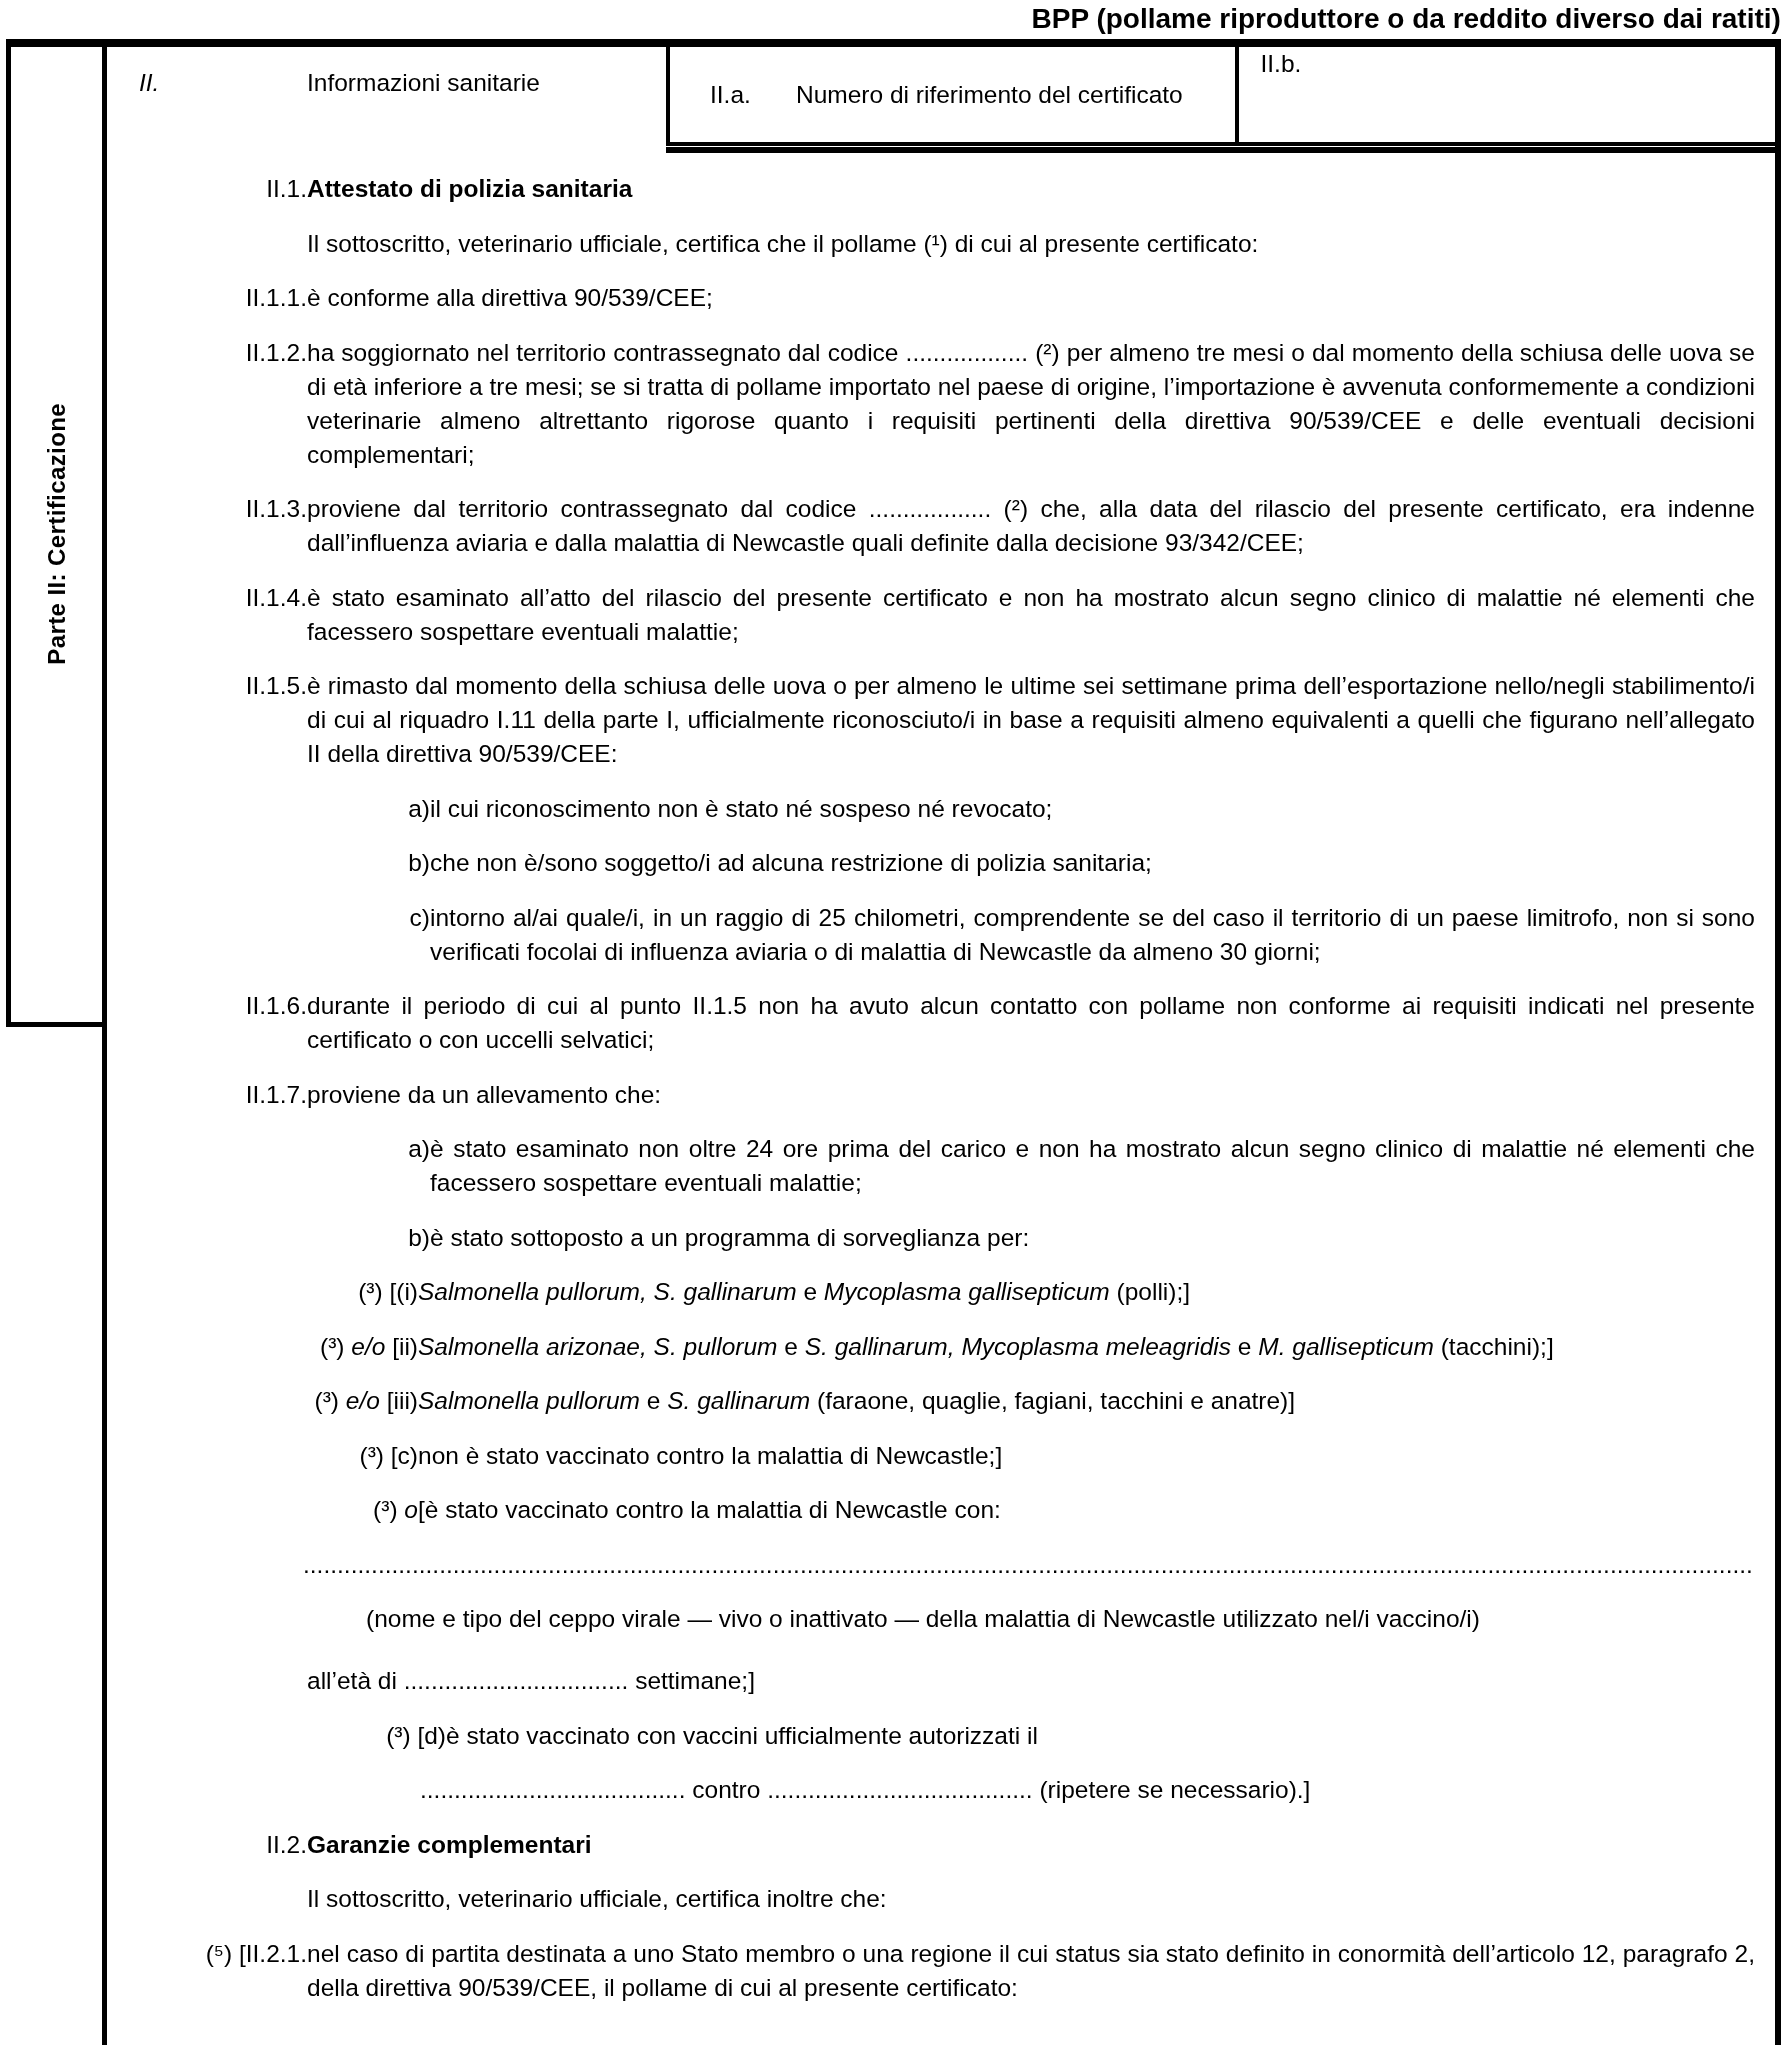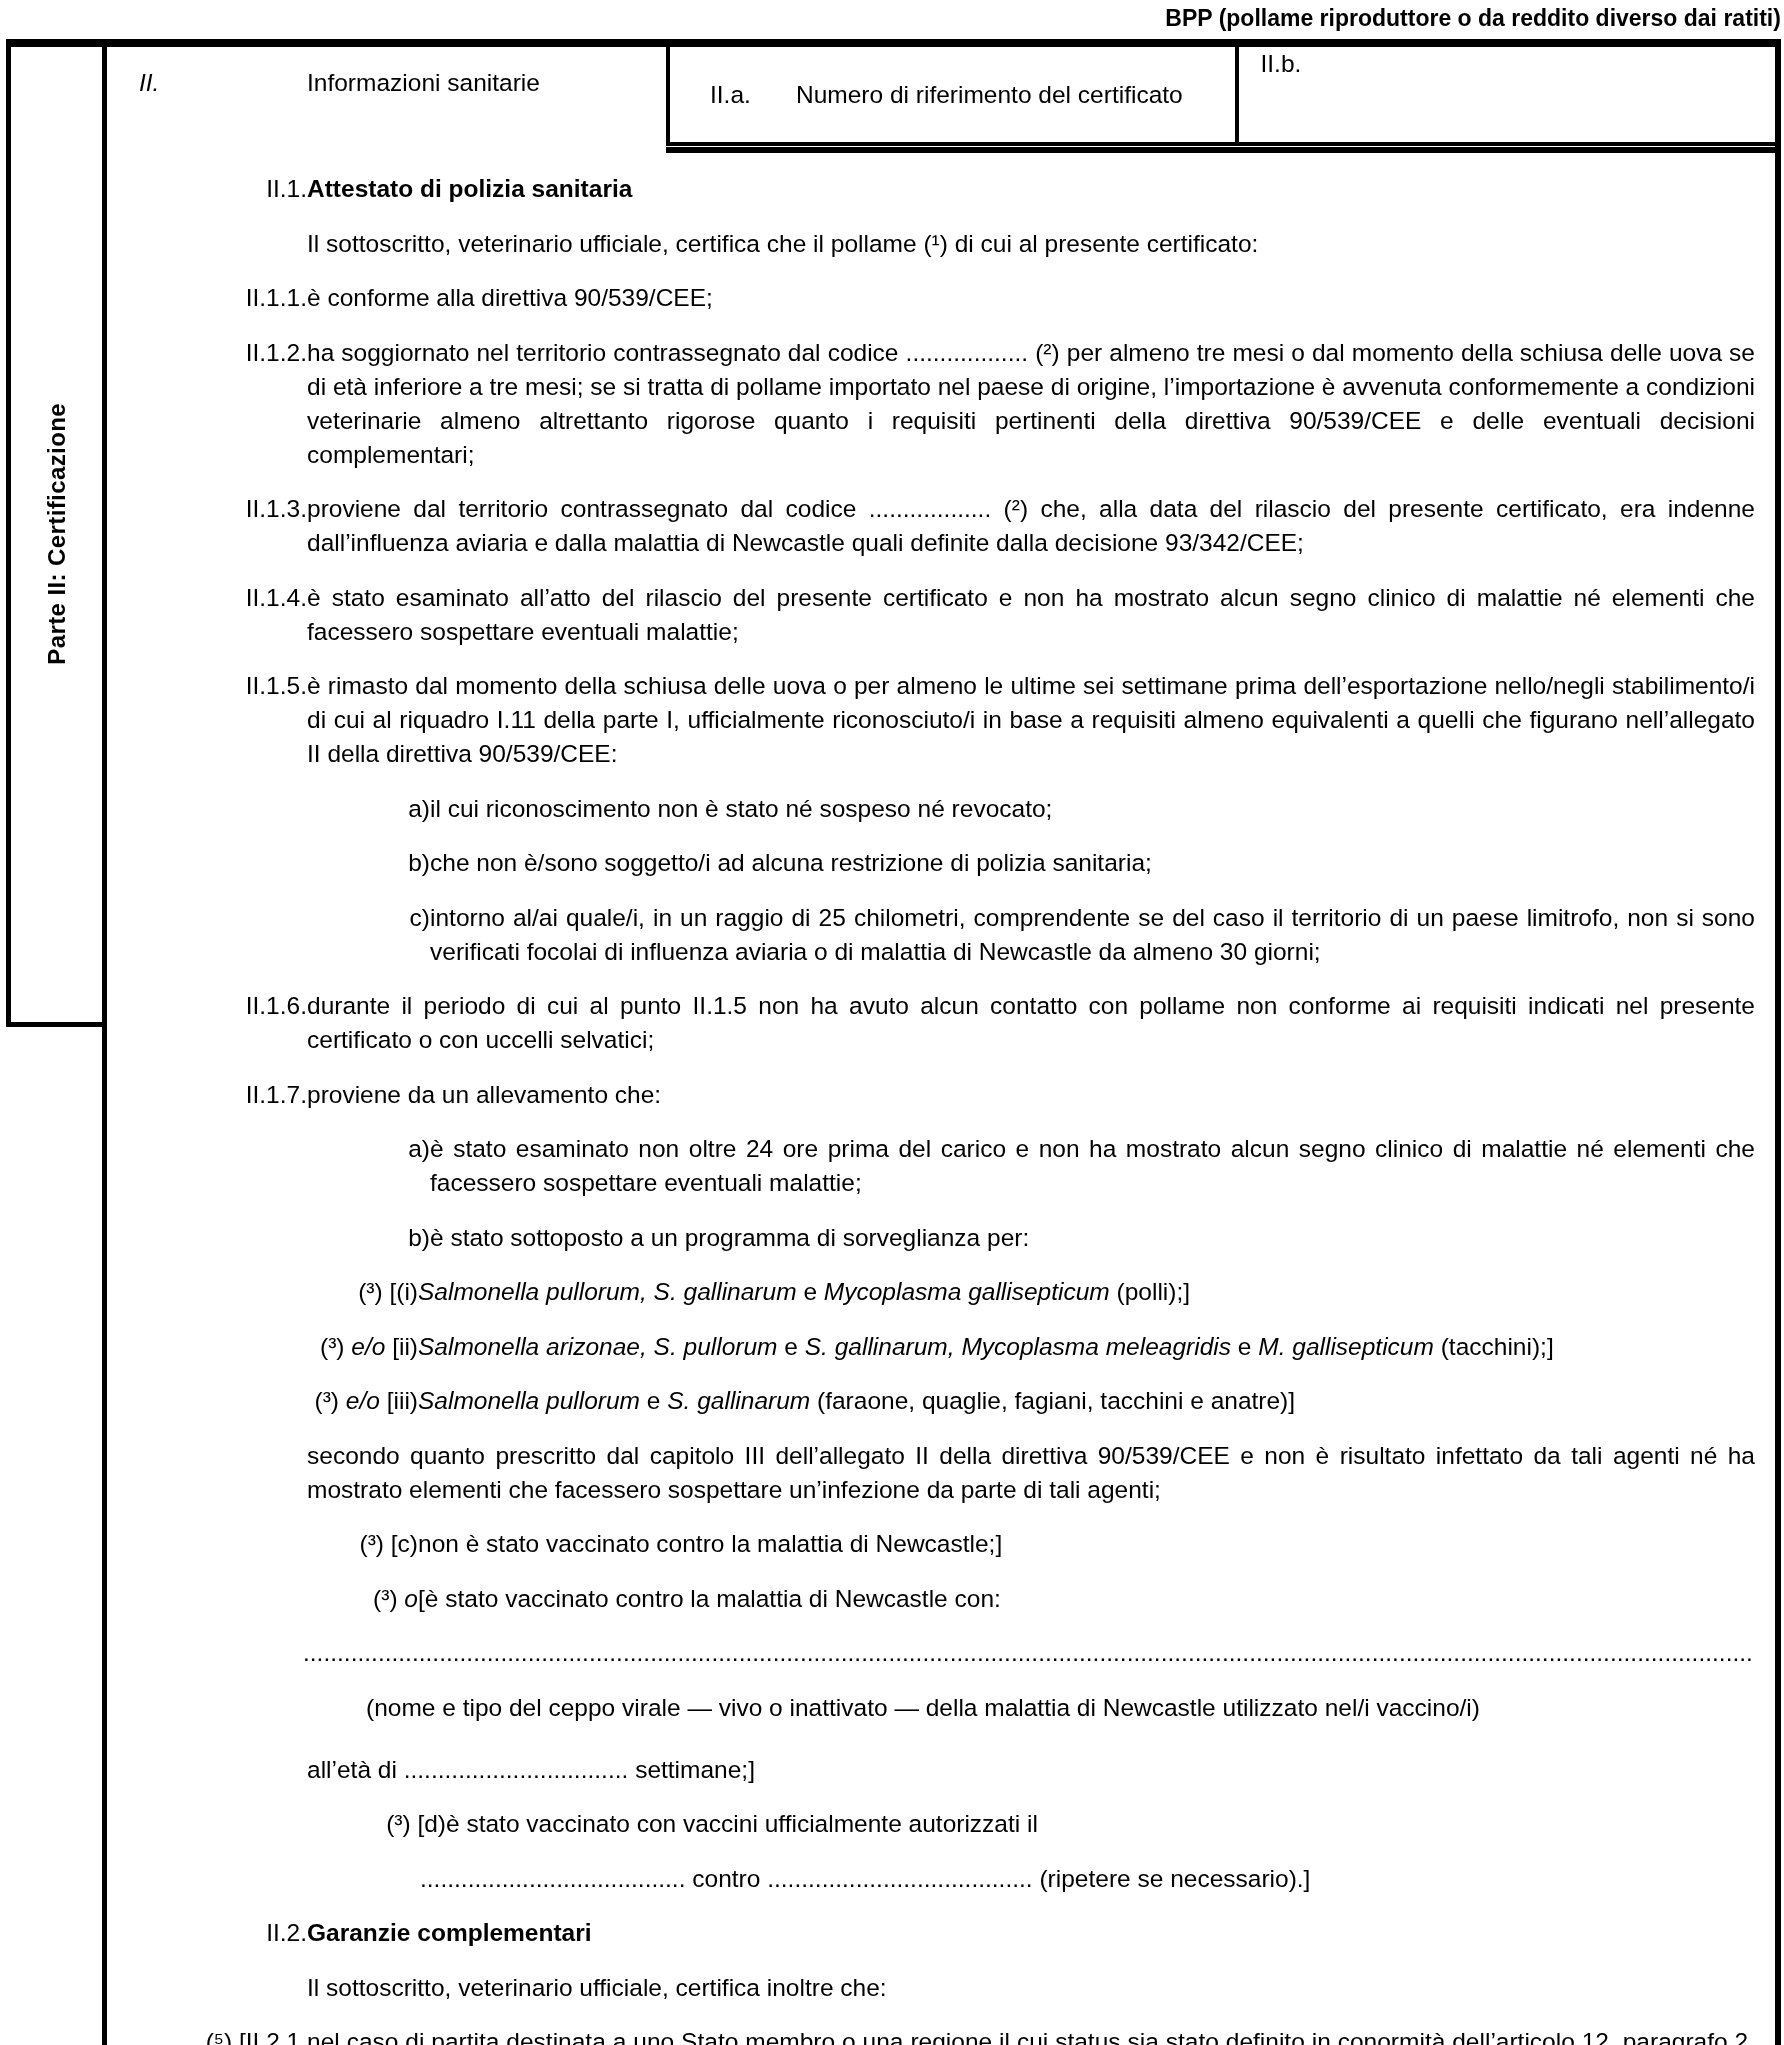--- a/index.html
+++ b/index.html
@@ -1,20 +1,20 @@
 <!DOCTYPE html>
 <html style="font-size:6.5px"><head>
 <meta charset="utf-8">
 <style>
   html,body { margin:0; padding:0; background:#888; }
   .page {
     position:relative; width:1785px; height:2539px; background:#ffffff; color:#000;
     font-family:"Liberation Sans", sans-serif; font-size:24.5px; line-height:34px; overflow:hidden;
   }
-  .doc-title { position:absolute; top:0px; right:4.1px; font-weight:bold; font-size:23px; line-height:37px; }
+  .doc-title { position:absolute; top:0px; right:4.1px; font-weight:bold; font-size:28px; line-height:37px; }
 
   
   .frame-top    { position:absolute; left:6.1px;   top:39px;   width:1774px; height:8.2px; background:#000; }
   .frame-sbleft { position:absolute; left:6.1px;   top:39px;   width:5.3px;  height:988px; background:#000; }
   .frame-sbbot  { position:absolute; left:6.1px;   top:1022px; width:101px; height:5.3px; background:#000; }
   .frame-div    { position:absolute; left:102px;  top:39px;   width:4.9px;  height:2495px; background:#000; }
   .frame-right  { position:absolute; left:1775px; top:39px;   width:5.7px;  height:2495px; background:#000; }
 
   .sidebar { position:absolute; left:11.5px; top:47px; width:91px; height:974px;
              display:flex; align-items:center; justify-content:center; }
@@ -156,21 +156,20 @@
     <div class="row l3">
       <div class="num"><span>(³) </span><span class="it">e/o</span><span> [ii)</span></div>
       <div><span class="it">Salmonella arizonae, S. pullorum</span><span> e </span><span class="it">S. gallinarum, Mycoplasma meleagridis</span><span> e </span><span class="it">M. gallisepticum</span><span> (tacchini);]</span></div>
     </div>
 
     <div class="row l3">
       <div class="num"><span>(³) </span><span class="it">e/o</span><span> [iii)</span></div>
       <div><span class="it">Salmonella pullorum</span><span> e </span><span class="it">S. gallinarum</span><span> (faraone, quaglie, fagiani, tacchini e anatre)]</span></div>
     </div>
 
-    <div class="para">secondo quanto prescritto dal capitolo III dell’allegato II della direttiva 90/539/CEE e non è risultato infettato da tali agenti né ha mostrato elementi che facessero sospettare un’infezione da parte di tali agenti;</div>
 
     <div class="row l3">
       <div class="num">(³) [c)</div>
       <div>non è stato vaccinato contro la malattia di Newcastle;]</div>
     </div>
 
     <div class="row l3">
       <div class="num"><span>(³) </span><span class="it">o</span></div>
       <div>[è stato vaccinato contro la malattia di Newcastle con:</div>
     </div>

